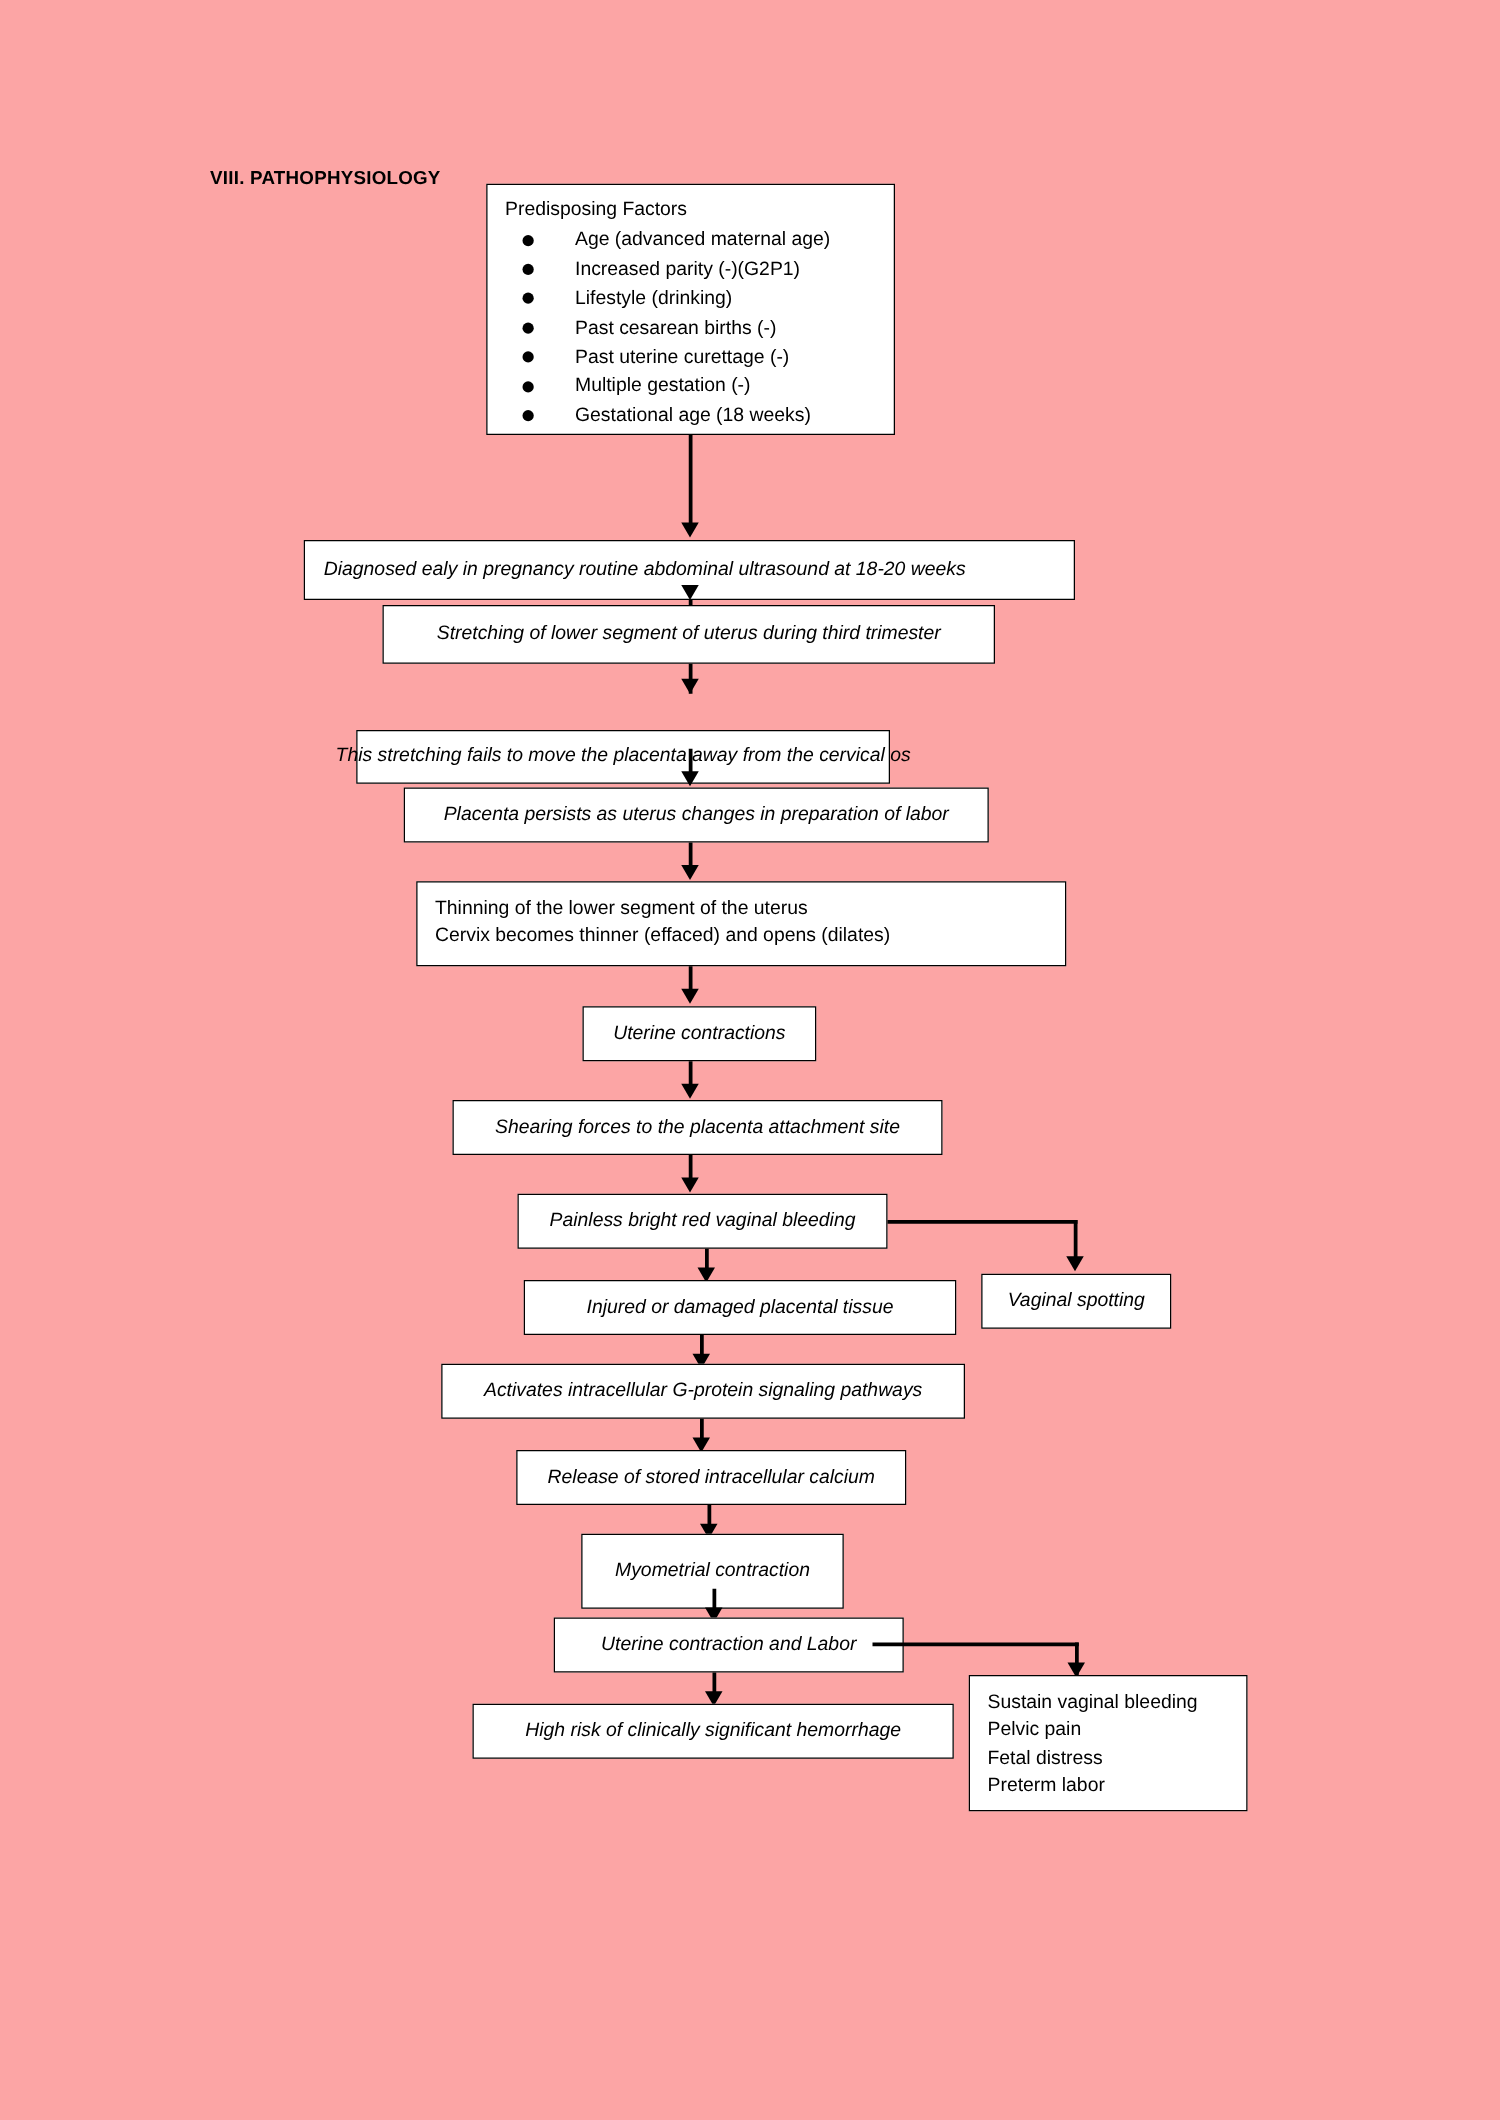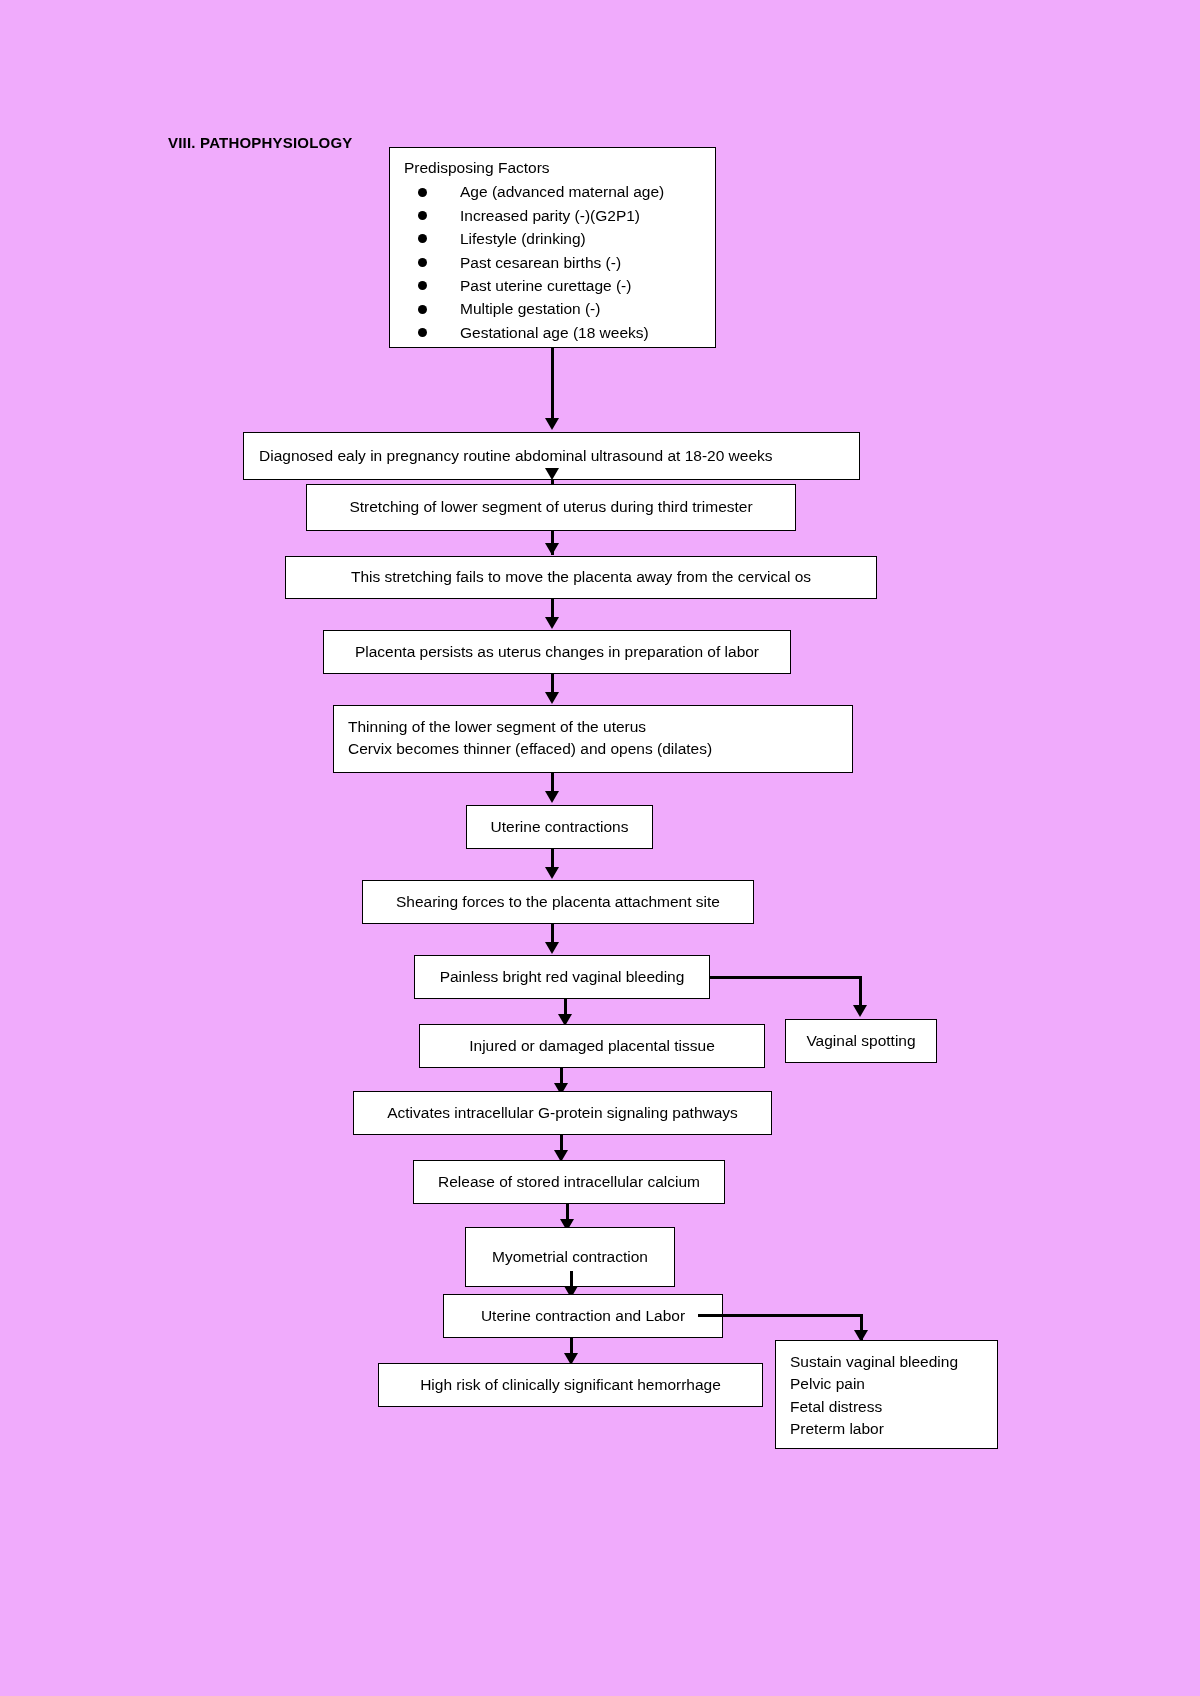--- a/index.html
+++ b/index.html
@@ -8,21 +8,21 @@
     background: #ffffff;
   }
   body {
     font-family: "Liberation Sans", sans-serif;
     color: #000000;
   }
   #page {
     position: relative;
     width: 1200px;
     height: 1696px;
-    background: #f0abfc;
+    background: #fca5a5;
     overflow: hidden;
   }
   .section-title {
     position: absolute;
     font-size: 15px;
     font-weight: bold;
     letter-spacing: 0.2px;
     white-space: nowrap;
   }
   .node {
@@ -37,20 +37,21 @@
   .node .txt {
     display: block;
     white-space: nowrap;
   }
   
   .node.center {
     display: flex;
     align-items: center;
     justify-content: center;
     text-align: center;
+    font-style: italic;
   }
   
   .node.leftbox {
     padding: 9px 26px 10px 14px;
   }
   
   .factors-title {
     display: block;
     margin: 0 0 1px 0;
     white-space: nowrap;
@@ -126,21 +127,21 @@
   <div class="vline" style="left:551px; top:480px; height:34px;"></div>
   <div class="arrowhead" style="left:545px; top:468px;"></div>
 
   <div class="node center" style="left:306px; top:484px; width:490px; height:47px;">
     <span class="txt">Stretching of lower segment of uterus during third trimester</span>
   </div>
 
   <div class="vline" style="left:551px; top:531px; height:24px;"></div>
   <div class="arrowhead" style="left:545px; top:543px;"></div>
 
-  <div class="node center" style="left:285px; top:556px; width:592px; height:43px;">
+  <div class="node center" style="left:285px; top:584px; width:427px; height:43px;">
     <span class="txt">This stretching fails to move the placenta away from the cervical os</span>
   </div>
 
   <div class="vline" style="left:551px; top:599px; height:24px;"></div>
   <div class="arrowhead" style="left:545px; top:617px;"></div>
 
   <div class="node center" style="left:323px; top:630px; width:468px; height:44px;">
     <span class="txt">Placenta persists as uterus changes in preparation of labor</span>
   </div>
 

